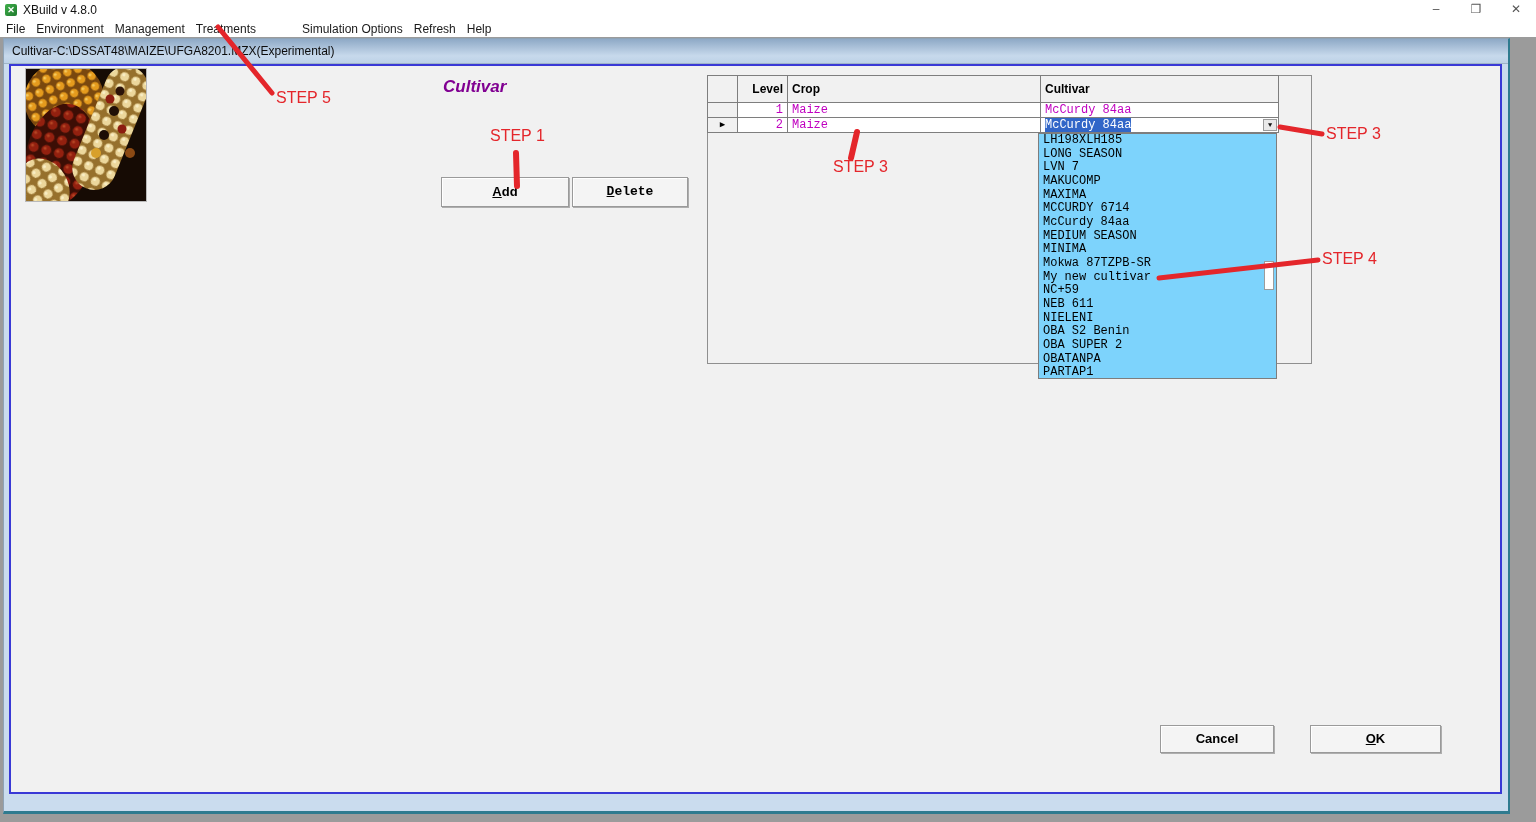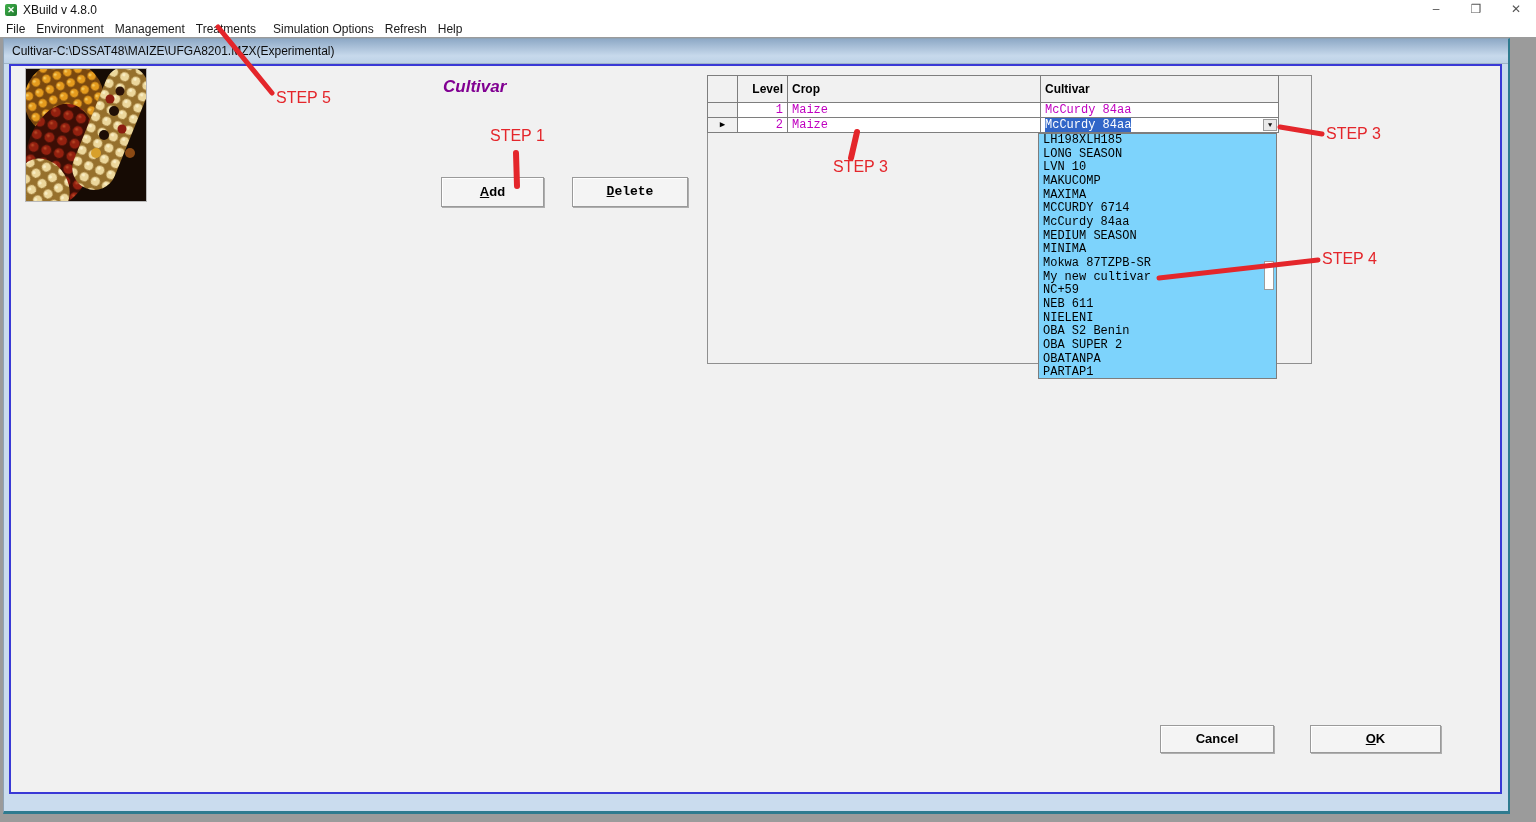--- a/index.html
+++ b/index.html
@@ -8,37 +8,37 @@
 
   
   .app-titlebar{position:absolute;left:0;top:0;width:1536px;height:20px;background:#ffffff;display:flex;align-items:center;}
   .app-icon{width:12px;height:12px;margin-left:5px;background:linear-gradient(135deg,#3fae4a,#1f7a2e);border-radius:2px;color:#fff;font-size:9px;line-height:12px;text-align:center;font-weight:bold;}
   .app-title{margin-left:6px;font-size:12px;color:#111;}
   .win-controls{position:absolute;right:0;top:0;height:20px;display:flex;}
   .win-btn{width:40px;height:20px;text-align:center;font-size:12px;line-height:19px;color:#555;}
   .menubar{position:absolute;left:0;top:20px;width:1536px;height:17px;background:#ffffff;display:flex;align-items:center;font-size:12px;color:#1a1a1a;}
   .menu-item{margin-left:11px;white-space:nowrap;}
   .menu-item:first-child{margin-left:6px;}
-  .menu-item.gap-before{margin-left:17px;}
+  .menu-item.gap-before{margin-left:46px;}
 
   
   .child-window{position:absolute;left:3px;top:38px;width:1507px;height:776px;background:#cadcee;border:1px solid #8fa3b5;border-right:2px solid #2f7b8f;border-bottom:3px solid #2f7b8f;box-sizing:border-box;}
   .child-titlebar{position:absolute;left:0;top:0;right:0;height:24px;background:linear-gradient(#8ea9c6,#c7d9ec 70%,#bdd2e7);display:flex;align-items:center;border-bottom:1px solid #9fb4c8;}
   .child-title{margin-left:8px;font-size:12px;color:#0c0c0c;}
   .child-content{position:absolute;left:5px;right:6px;top:25px;bottom:17px;background:#f1f1f1;border:2px solid #3939d6;box-sizing:border-box;}
 
   
   .corn-image{position:absolute;left:25px;top:68px;width:120px;height:132px;border:1px solid #b9b9b9;}
 
   
   .page-heading{position:absolute;left:443px;top:77px;font-size:17px;font-weight:bold;font-style:italic;color:var(--heading-purple);}
 
   
   .btn{position:absolute;height:30px;background:#f4f4f4;border:1px solid #9a9a9a;box-shadow:inset 1px 1px 0 #ffffff,1px 1px 0 #aeaeae;font-family:"Liberation Sans",sans-serif;font-size:13px;font-weight:bold;color:#000;text-align:center;line-height:28px;box-sizing:border-box;}
-  .btn-add{left:441px;top:177px;width:103px;}
+  .btn-add{left:441px;top:177px;width:128px;}
   .btn-delete{left:572px;top:177px;width:116px;font-family:Liberation Mono, monospace;}
   .btn-cancel{left:1160px;top:725px;width:114px;height:28px;line-height:26px;}
   .btn-ok{left:1310px;top:725px;width:131px;height:28px;line-height:26px;}
 
   
   .grid-frame{position:absolute;left:707px;top:75px;width:605px;height:289px;background:#f1f1f1;border:1px solid #8f8f8f;box-sizing:border-box;}
   .grid{position:absolute;left:707px;top:75px;width:571px;border-collapse:collapse;table-layout:fixed;}
   .grid td,.grid th{border:1px solid #7e7e7e;padding:0 4px;box-sizing:border-box;overflow:hidden;white-space:nowrap;}
   .grid th{height:27px;background:#f1f1f1;font-size:12px;font-weight:bold;text-align:left;color:#000;}
   .grid th.col-level{text-align:right;}
@@ -152,21 +152,21 @@
       <td class="col-level num">2</td>
       <td class="col-crop">Maize</td>
       <td class="col-cultivar cell-edit"><span class="hl">McCurdy 84aa</span><span class="combo-btn">▼</span></td>
     </tr>
   </tbody>
     </table>
 
   <div class="dd-list">
       <div class="dd-item">LH198XLH185</div>
       <div class="dd-item">LONG SEASON</div>
-      <div class="dd-item">LVN 10</div>
+      <div class="dd-item">LVN 7</div>
       <div class="dd-item">MAKUCOMP</div>
       <div class="dd-item">MAXIMA</div>
       <div class="dd-item">MCCURDY 6714</div>
       <div class="dd-item">McCurdy 84aa</div>
       <div class="dd-item">MEDIUM SEASON</div>
       <div class="dd-item">MINIMA</div>
       <div class="dd-item">Mokwa 87TZPB-SR</div>
       <div class="dd-item">My new cultivar</div>
       <div class="dd-item">NC+59</div>
       <div class="dd-item">NEB 611</div>

